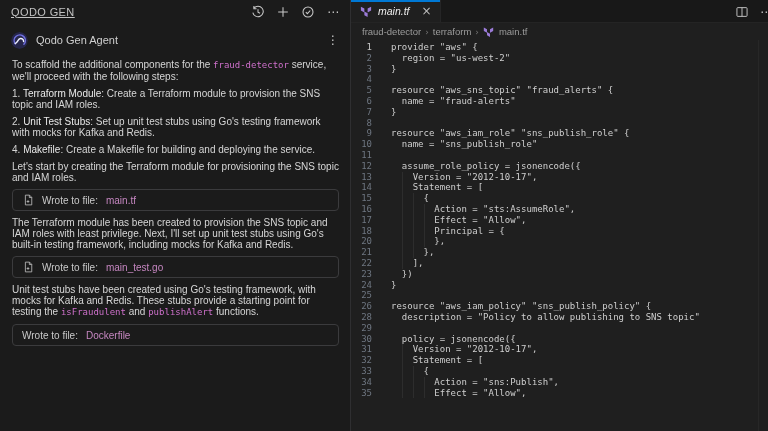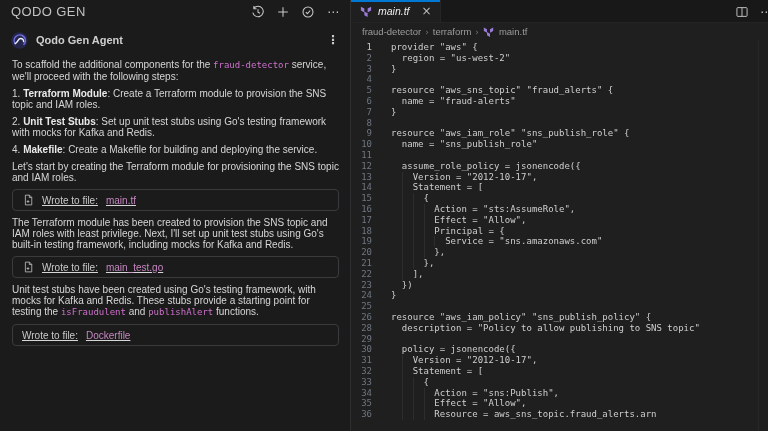--- a/index.html
+++ b/index.html
@@ -4,36 +4,36 @@
 <style>
   * { margin:0; padding:0; box-sizing:border-box; }
   html,body { width:768px; height:431px; overflow:hidden; background:#1f1f1f;
               font-family:"Liberation Sans",sans-serif; }
   .app { display:flex; width:768px; height:431px; }
 
   
   .panel { width:351px; flex:none; background:#1b1b1b; border-right:1px solid #2f2f31;
            display:flex; flex-direction:column; overflow:hidden; }
   .panel-header { height:23px; flex:none; display:flex; align-items:center; padding:0 9px 0 11px; }
-  .panel-title { flex:1; font-size:13px; letter-spacing:.4px; color:#c2c2c2; }
+  .panel-title { flex:1; font-size:11px; letter-spacing:.4px; color:#c2c2c2;text-decoration:underline; }
   .panel-actions { display:flex; align-items:center; gap:9px; }
   .icon-btn { display:flex; align-items:center; justify-content:center; width:16px; height:16px; cursor:pointer; }
   .icon-btn svg { stroke:#c9c9c9; fill:none; stroke-width:1.2; }
   .glyph { font-family:"DejaVu Sans",sans-serif; color:#c9c9c9; font-size:12px; line-height:1; }
 
-  .agent-row { height:24px; flex:none; display:flex; align-items:center; gap:8px; padding:0 9px 0 11px; margin-top:5px;font-weight:bold; }
+  .agent-row { height:24px; flex:none; display:flex; align-items:center; gap:8px; padding:0 9px 0 11px; margin-top:5px; }
   .avatar { width:17px; height:17px; flex:none; border-radius:50%; overflow:hidden; }
   .agent-name { flex:1; font-size:11px; color:#cfcfcf; }
 
   .chat { flex:1; padding:7px 11px 0 12px; font-size:10px; line-height:11px; color:#d6d6d6; overflow:hidden; }
   .msg-p { margin-bottom:6px; }
-  .s-bold { font-weight:bold; color:#eaeaea;text-align:center; }
+  .s-bold { font-weight:normal; color:#eaeaea;text-align:center; }
   .s-code { font-family:"DejaVu Sans Mono",monospace; font-size:9px; color:var(--code-accent); }
   .file-box { display:flex; align-items:center; gap:8px; height:22px; border:1px solid #3b3b3d;
-              border-radius:4px; padding:7px 9px; margin:1px 0 6px 0; cursor:pointer;text-decoration:underline; }
+              border-radius:4px; padding:7px 9px; margin:1px 0 6px 0; cursor:pointer; }
   .fb-icon { display:flex; }
   .fb-icon svg { stroke:#bdbdbd; fill:none; stroke-width:1.1; }
   .fb-label { font-size:10px; color:#c9c9c9; }
   .fb-name { font-size:10px; color:var(--link-accent); cursor:pointer; }
 
   
   .editor { flex:1; background:#1f1f1f; display:flex; flex-direction:column; position:relative; overflow:hidden; }
   .tabbar { height:23px; flex:none; background:#181818; display:flex; position:relative; overflow:hidden;
             border-bottom:1px solid #242424; }
   .tab { display:flex; align-items:center; gap:5px; padding:0 8px 0 9px; background:#1f1f1f;
@@ -252,24 +252,20 @@
         </div>
         <div class="cl">
           <span class="ln">17</span>
           <span class="ct">        Effect = "Allow",<i class="ig" style="left: 2ch;"></i><i class="ig" style="left: 4ch;"></i><i class="ig" style="left: 6ch;"></i></span>
         </div>
         <div class="cl">
           <span class="ln">18</span>
           <span class="ct">        Principal = {<i class="ig" style="left: 2ch;"></i><i class="ig" style="left: 4ch;"></i><i class="ig" style="left: 6ch;"></i></span>
         </div>
         <div class="cl">
-          <span class="ln">19</span>
-          <span class="ct">          Service = "sns.amazonaws.com"<i class="ig" style="left: 2ch;"></i><i class="ig" style="left: 4ch;"></i><i class="ig" style="left: 6ch;"></i><i class="ig" style="left: 8ch;"></i></span>
-        </div>
-        <div class="cl">
           <span class="ln">20</span>
           <span class="ct">        },<i class="ig" style="left: 2ch;"></i><i class="ig" style="left: 4ch;"></i><i class="ig" style="left: 6ch;"></i></span>
         </div>
         <div class="cl">
           <span class="ln">21</span>
           <span class="ct">      },<i class="ig" style="left: 2ch;"></i><i class="ig" style="left: 4ch;"></i></span>
         </div>
         <div class="cl">
           <span class="ln">22</span>
           <span class="ct">    ],<i class="ig" style="left: 2ch;"></i></span>
@@ -314,22 +310,18 @@
           <span class="ln">33</span>
           <span class="ct">      {<i class="ig" style="left: 2ch;"></i><i class="ig" style="left: 4ch;"></i></span>
         </div>
         <div class="cl">
           <span class="ln">34</span>
           <span class="ct">        Action = "sns:Publish",<i class="ig" style="left: 2ch;"></i><i class="ig" style="left: 4ch;"></i><i class="ig" style="left: 6ch;"></i></span>
         </div>
         <div class="cl">
           <span class="ln">35</span>
           <span class="ct">        Effect = "Allow",<i class="ig" style="left: 2ch;"></i><i class="ig" style="left: 4ch;"></i><i class="ig" style="left: 6ch;"></i></span>
-        </div>
-        <div class="cl">
-          <span class="ln">36</span>
-          <span class="ct">        Resource = aws_sns_topic.fraud_alerts.arn<i class="ig" style="left: 2ch;"></i><i class="ig" style="left: 4ch;"></i><i class="ig" style="left: 6ch;"></i></span>
         </div>
       </div>
 
     <div class="vscroll"></div>
   </main>
 </div>
 
 </body></html>

